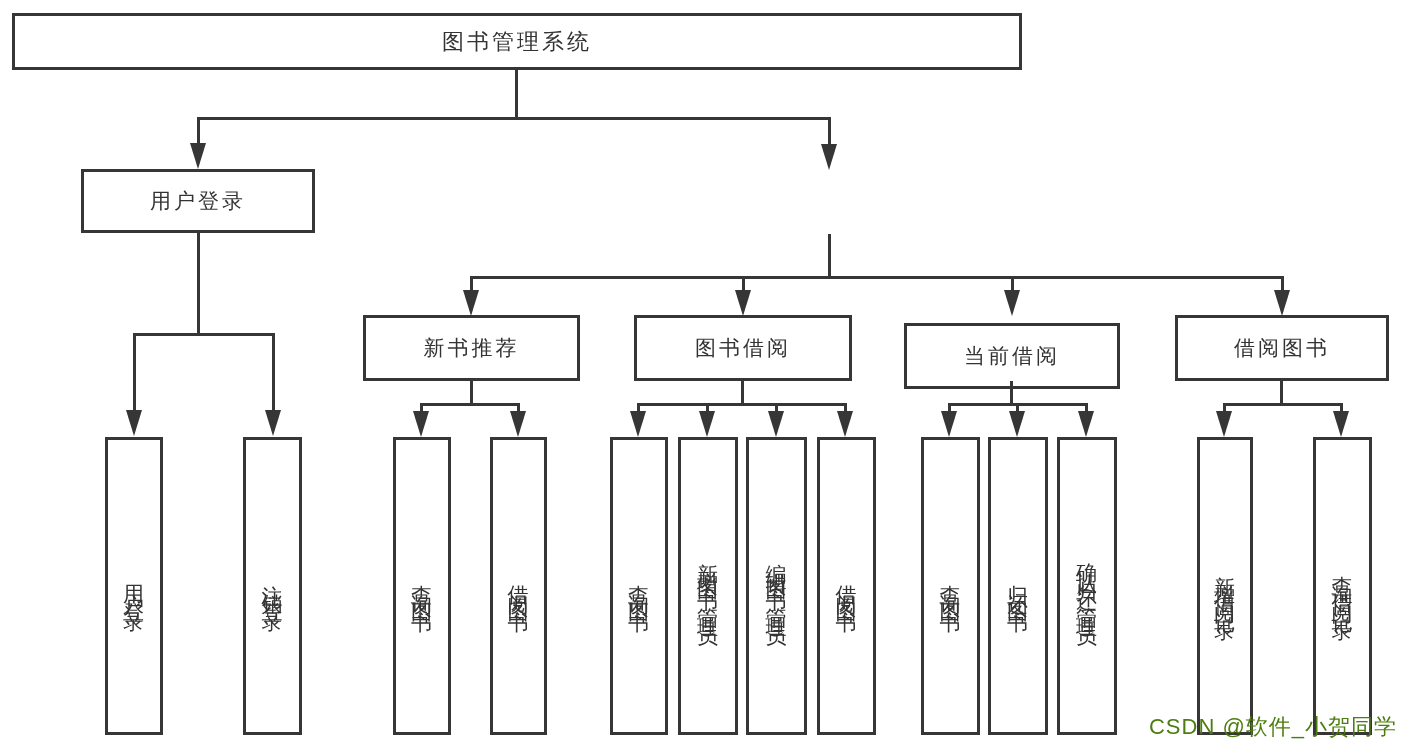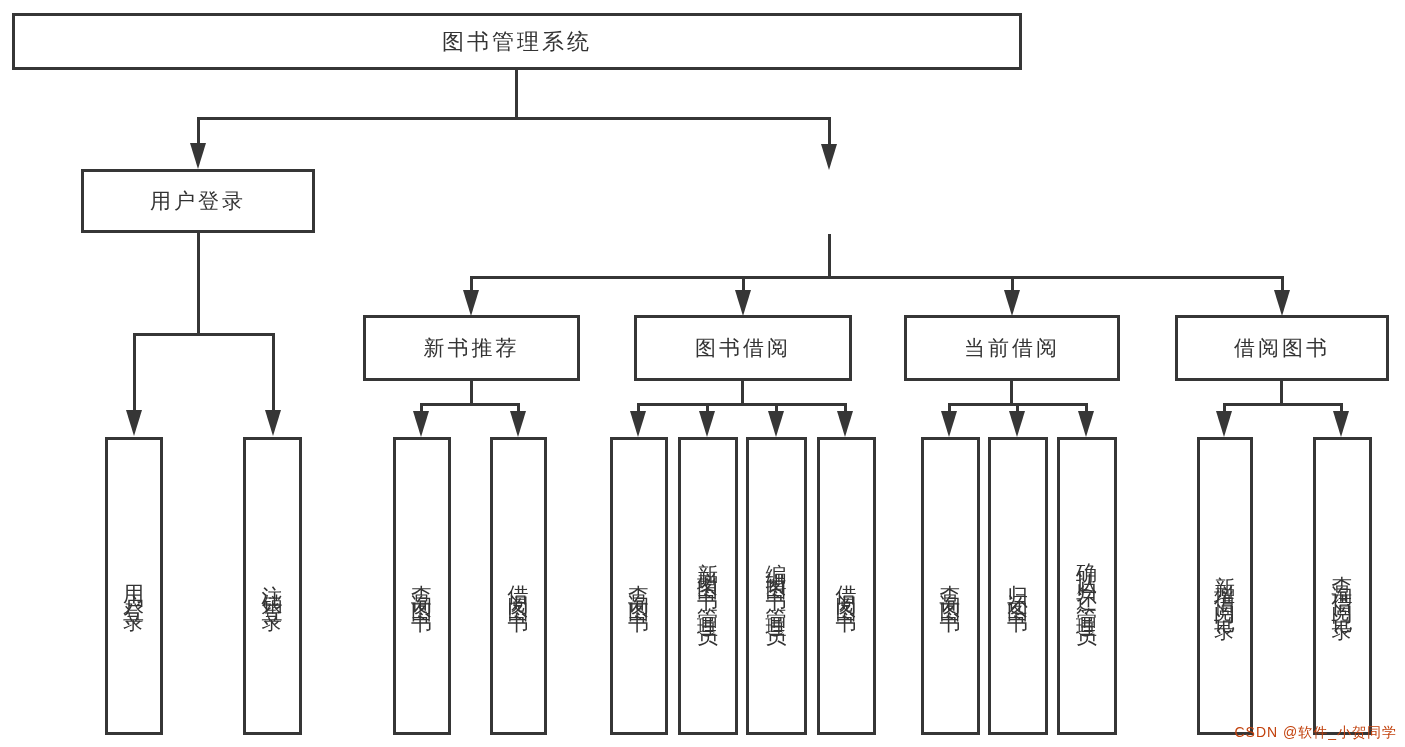--- a/index.html
+++ b/index.html
@@ -23,21 +23,21 @@
     align-items: center;
     justify-content: center;
     color: #333333;
   }
   .hdr { font-size: 21px; letter-spacing: 3px; white-space: nowrap; }
   #b-root { left: 12px;  top: 13px;  width: 1010px; height: 57px; font-size: 22px; }
   #b-l2-0 { left: 81px;  top: 169px; width: 234px;  height: 64px; }
   #b-l2-1 { left: 712px; top: 170px; width: 234px;  height: 64px; }
   #b-l3-0 { left: 363px; top: 315px; width: 217px;  height: 66px; }
   #b-l3-1 { left: 634px; top: 315px; width: 218px;  height: 66px; }
-  #b-l3-2 { left: 904px; top: 315px; width: 216px;  height: 66px; }
+  #b-l3-2 { left: 904px; top: 323px; width: 216px;  height: 66px; }
   #b-l3-3 { left: 1175px;top: 315px; width: 214px;  height: 66px; }
   
   .leaf {
     position: absolute;
     top: 437px;
     height: 298px;
     background: #ffffff;
     border: 3px solid #363636;
     box-sizing: border-box;
     display: flex;
@@ -132,23 +132,23 @@
   #c-br-bar  { left: 1223px; top: 403px; width: 120px; }
   #c-br-d0   { left: 1223px; top: 403px; height: 10px; }
   #c-br-a0   { left: 1216px; top: 411px; }
   #c-br-d1   { left: 1340px; top: 403px; height: 10px; }
   #c-br-a1   { left: 1333px; top: 411px; }
   
   #watermark {
     position: absolute;
     right: 8px;
     bottom: 5px;
-    font-size: 14px;
+    font-size: 22px;
     letter-spacing: 1px;
-    color: #c2410c;
+    color: #4d7c0f;
     white-space: nowrap;
     z-index: 5;
     margin-left: 47px;
   }
 </style>
 </head>
 <body>
 
 <div id="canvas">
 

